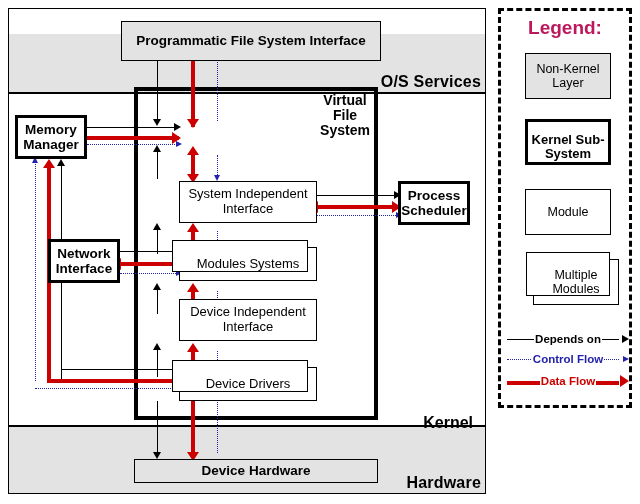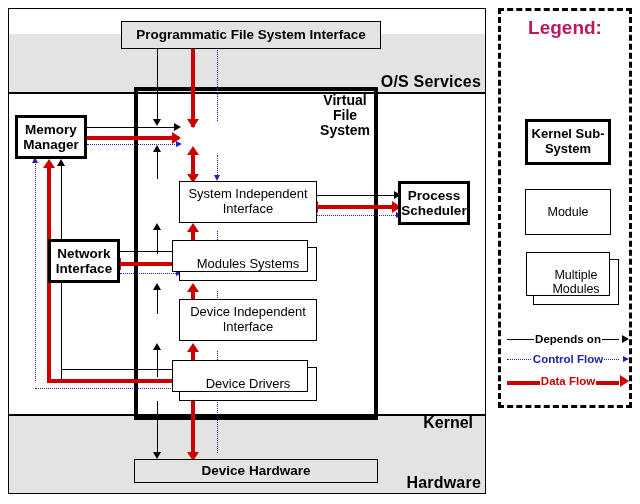--- a/index.html
+++ b/index.html
@@ -23,21 +23,21 @@
     box-sizing: border-box;
     background: #fff;
   }
   .band {
     position: absolute;
     left: 0; width: 100%;
     background: #e3e3e3;
     box-sizing: border-box;
   }
   .band.os      { top: 0px;   height: 60px; border-bottom: 2px solid #000; margin-top: 25px; }
-  .band.hw      { bottom: 0px; height: 79px; border-top: 2px solid #000; }
+  .band.hw      { bottom: 0px; height: 68px; border-top: 2px solid #000; }
   .band-label {
     position: absolute;
     right: 4px; bottom: 1px;
     font-weight: bold;
     font-size: 16px;
     color: #000;
     letter-spacing: .2px;
   }
   .kernel-label {
     position: absolute;
@@ -287,21 +287,21 @@
 
     <div class="ln h-black" style="left:307px; top:186px; width:82px;"></div>
     <div class="ah right-blk" style="left:385px; top:181.5px;"></div>
     <div class="ln h-red" style="left:307px; top:196px; width:82px;"></div>
     <div class="ah left-red" style="left:300px; top:192px;"></div>
     <div class="ah right-red" style="left:383px; top:192px;"></div>
     <div class="ln h-blue" style="left:307px; top:206px; width:82px;"></div>
     <div class="ah right-blu" style="left:387px; top:202.5px;"></div>
     <div class="ah left-blu" style="left:301px; top:202.5px;"></div>
 
-    <div class="box layer" style="left:112px; top:12px; width:260px; height:28px;">
+    <div class="box layer" style="left:112px; top:12px; width:260px; height:40px;">
       <span>Programmatic File System Interface</span>
     </div>
 
     <div class="box subsystem" style="left:6px; top:106px; width:72px; height:44px; white-space:pre-line;">
       <span>Memory
 Manager</span>
     </div>
 
     <div class="box subsystem" style="left:39px; top:230px; width:72px; height:44px; white-space:pre-line;">
       <span>Network
@@ -334,22 +334,26 @@
 
     <div class="box layer" style="left:125px; top:450px; width:244px; height:24px;">
       <span>Device Hardware</span>
     </div>
 
   </div>
 
   <div class="legend">
     <div class="legend-title">Legend:</div>
 
-
-    <div class="box subsystem" style="left:24px; top:108px; width:86px; height:46px; white-space:pre-line; font-size:13px;">
+    <div class="box layer" style="left:24px; top:42px; width:86px; height:46px; white-space:pre-line; font-size:12.5px; font-weight:normal;">
+      <span>Non-Kernel
+Layer</span>
+    </div>
+
+    <div class="box subsystem" style="left:24px; top:108px; width:86px; height:46px; white-space:pre-line; font-size:13px;align-items:flex-end;">
       <span>Kernel Sub-
 System</span>
     </div>
 
     <div class="box module" style="left:24px; top:178px; width:86px; height:46px; font-size:12.5px;">
       <span>Module</span>
     </div>
 
     <div class="box multi" style="left:32px; top:248px; width:86px; height:46px; white-space:pre-line; font-size:12.5px;">
       <span>Multiple

